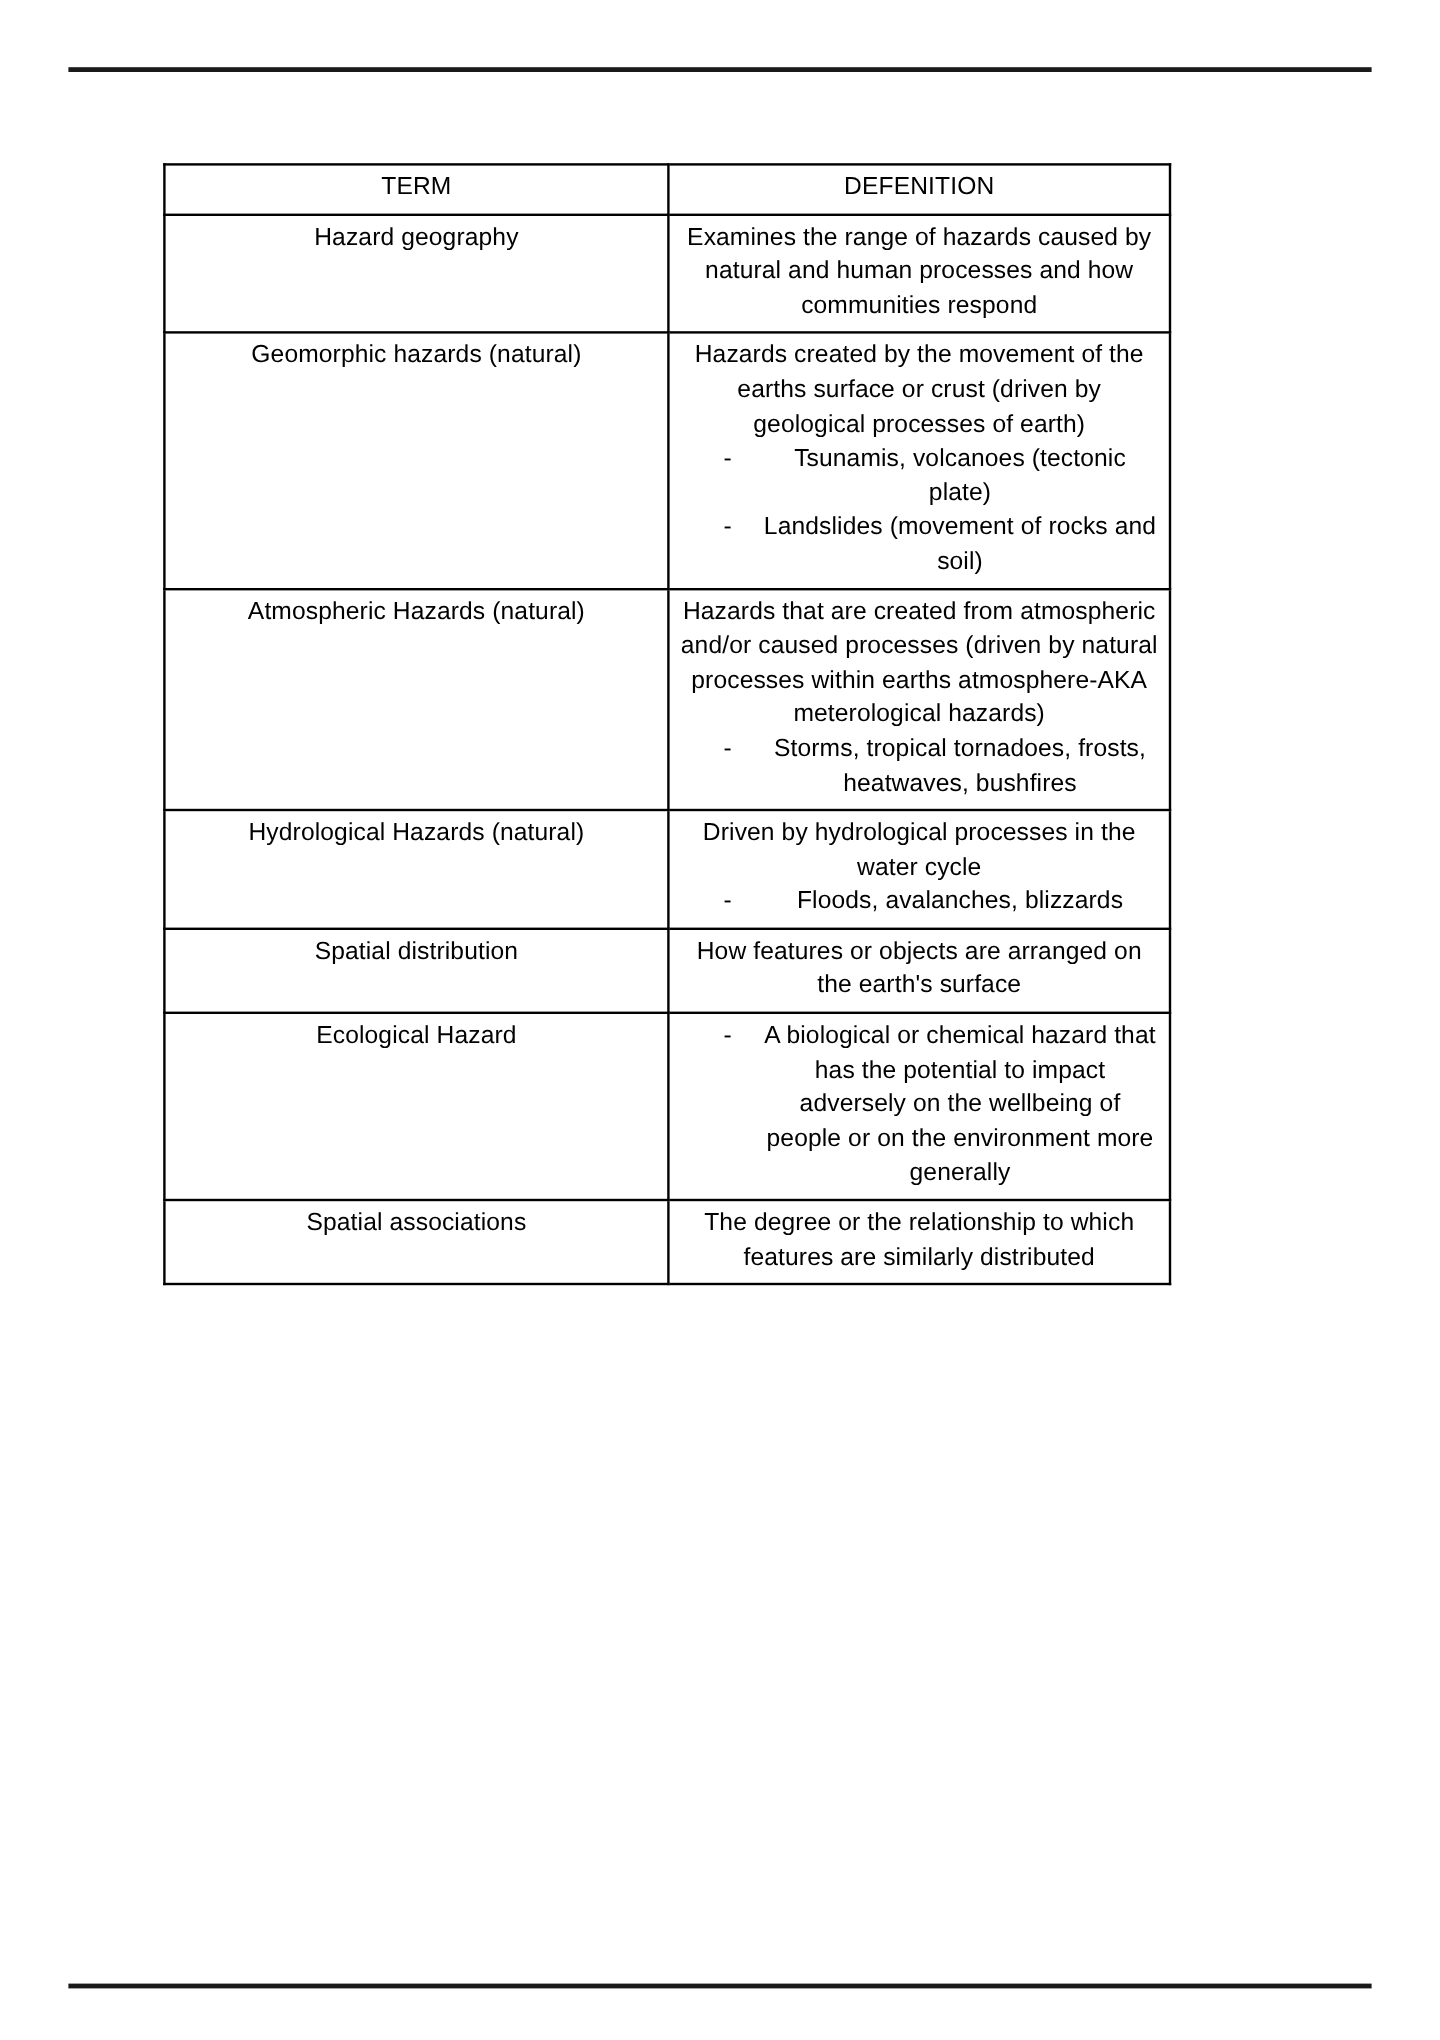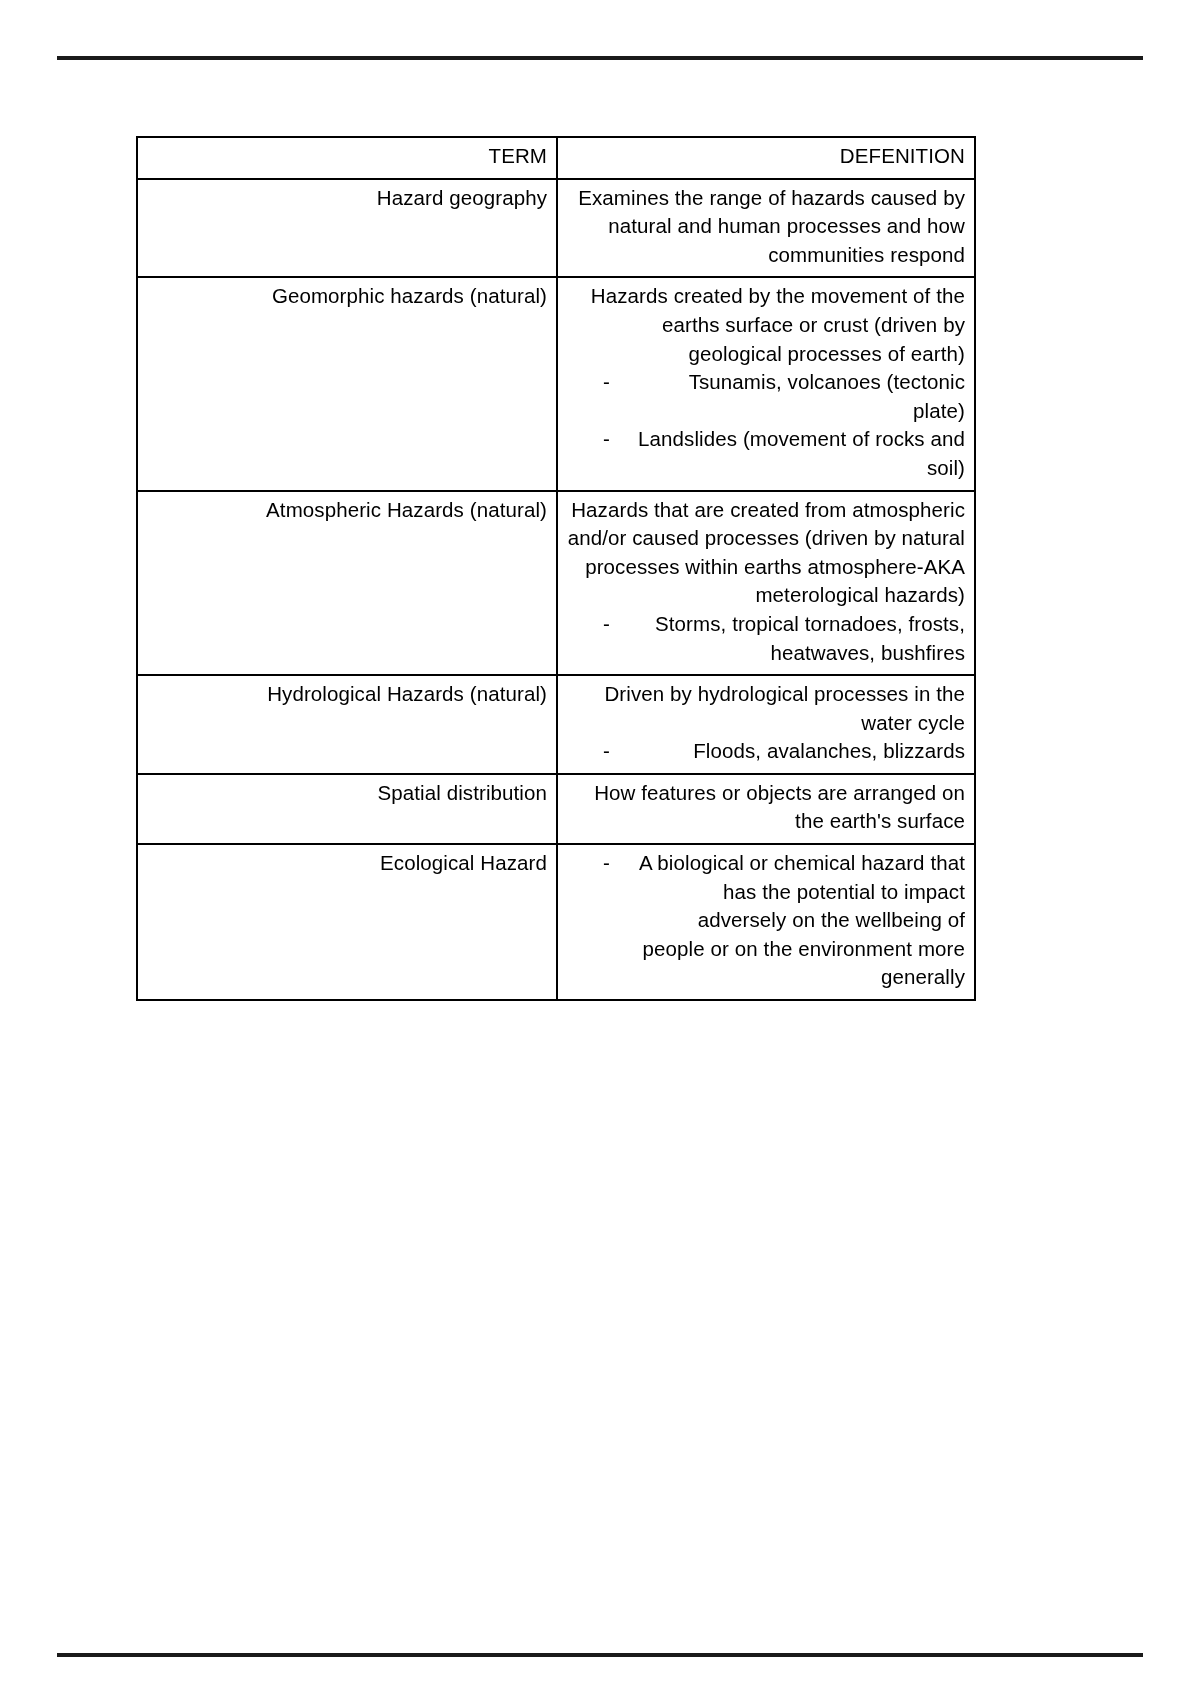--- a/index.html
+++ b/index.html
@@ -44,21 +44,21 @@
     width: 838px;
     table-layout: fixed;
   }
   table.glossary td, table.glossary th {
     border: 2px solid #000000;
     vertical-align: top;
     padding: 4px 9px 7px 9px;
     font-size: 20.5px;
     line-height: 28.6px;
     font-weight: 400;
-    text-align: right;
+    text-align: center;
     letter-spacing: 0.1px;
   }
   table.glossary col.c-term { width: 420px; }
   table.glossary col.c-def  { width: 418px; }
 
   thead th {
     font-weight: 700;
     padding-top: 3px;
     padding-bottom: 4px;
   }
@@ -147,19 +147,25 @@
             </td>
           </tr>
           <tr>
             <td>Ecological Hazard</td>
             <td class="has-bullets pad-bottom-lg">
               <ul class="bullets">
                 <li><span class="dash">-</span><span>A biological or chemical hazard that has the potential to impact adversely on the wellbeing of people or on the environment more generally</span></li>
               </ul>
             </td>
           </tr>
+          <tr>
+            <td>Spatial associations</td>
+            <td>
+              <span class="cell-text">The degree or the relationship to which features are similarly distributed</span>
+            </td>
+          </tr>
         </tbody>
     </table>
   </div>
 
   <div class="rule rule-bottom"></div>
 
 </div>
 
 </body></html>

